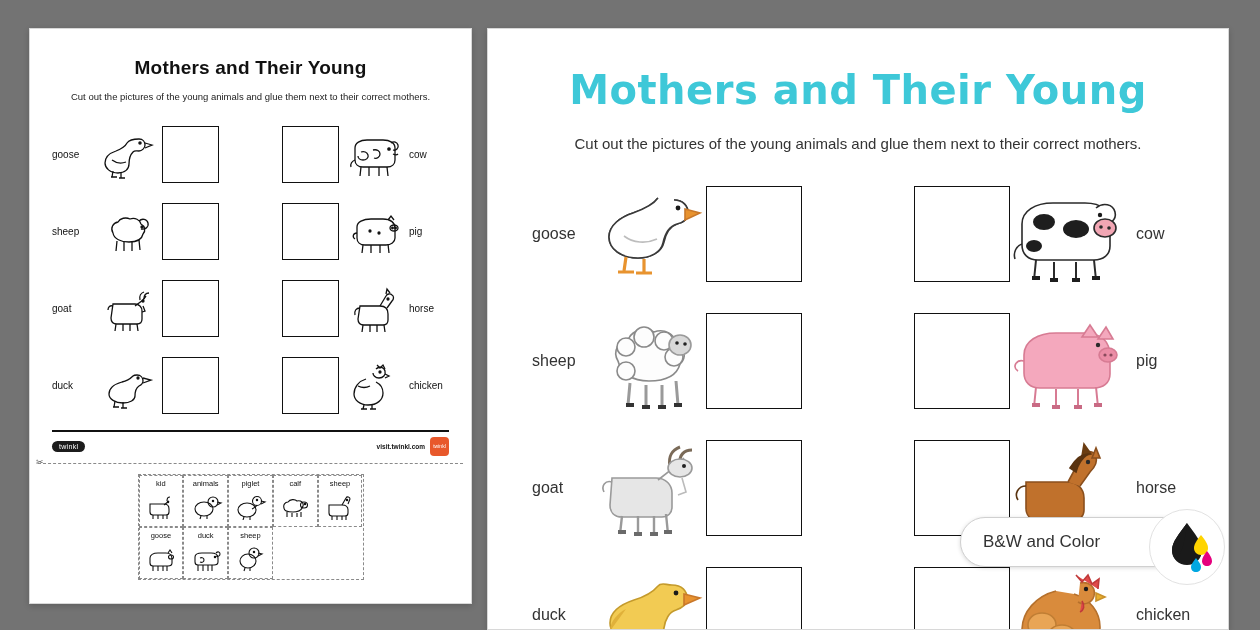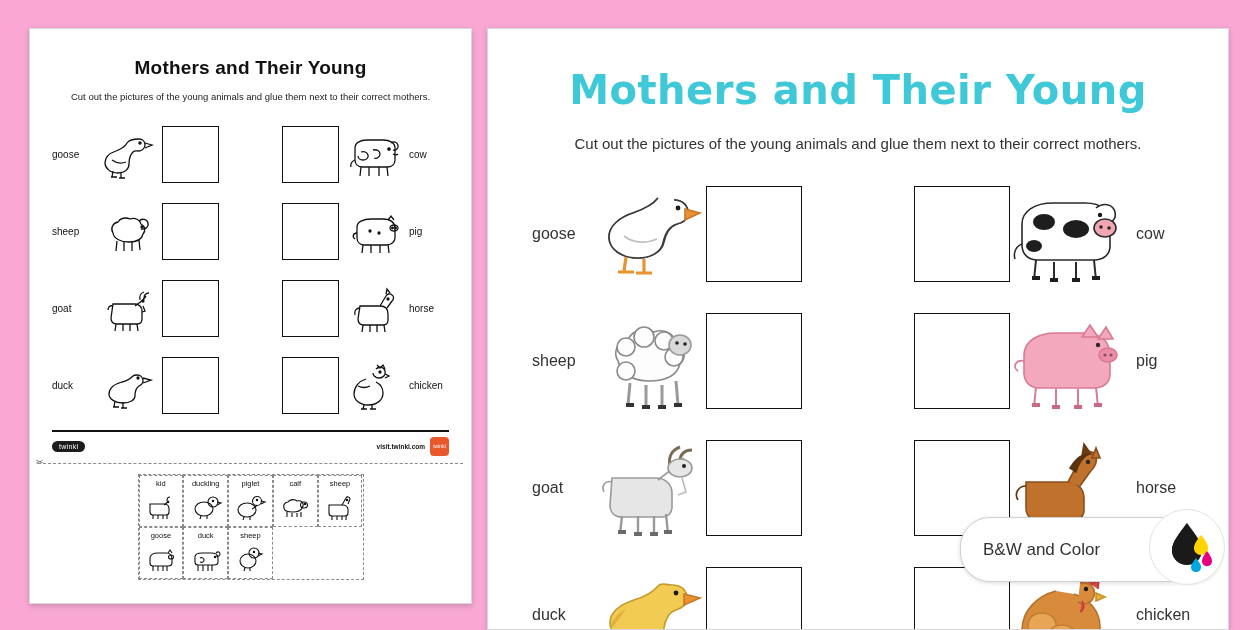--- a/index.html
+++ b/index.html
@@ -6,21 +6,21 @@
   html, body {
     margin: 0; padding: 0;
     width: 1260px; height: 630px;
     overflow: hidden;
     font-family: "Liberation Sans", sans-serif;
     background: #3aa8e0;
   }
   #root {
     position: relative;
     width: 1260px; height: 630px;
-    background: #f9a8d4;
+    background: #737373;
   }
 
   
   .sheet-bw {
     position: absolute;
     left: 29px; top: 28px;
     width: 443px; height: 576px;
     background: #ffffff;
     border: 1px solid #d8d8d8;
     box-shadow: 0 2px 6px rgba(0,0,0,0.18);
@@ -180,21 +180,21 @@
   .c-box {
     width: 96px; height: 96px;
     border: 1.6px solid #111;
     background: #fff;
   }
 
   
   .badge {
     position: absolute;
     left: 960px; top: 517px;
-    width: 262px; height: 65px;
+    width: 262px; height: 50px;
     background: #ffffff;
     border: 1px solid #d0d0d0;
     border-radius: 30px;
     display: flex;
     align-items: center;
     padding-left: 22px;
     box-shadow: 0 1px 4px rgba(0,0,0,0.15);
   }
   .badge-text { font-size: 17px; color: #333; }
   .badge-circle {
@@ -397,21 +397,21 @@
             <path d="M20 11l5-4"></path>
                 <path d="M23 7c0-3 1-4 3-4"></path>
                 <circle cx="24" cy="8" r=".7" fill="#111"></circle>
             <path d="M9 21l0 4M14 21l0 4M19 21l0 4M23 21l0 4"></path>
               </g>
             </svg>
         </div>
       </div>
 
       <div class="cut-cell">
-        <div class="cl">duckling</div>
+        <div class="cl">animals</div>
         <div class="ci">
           <svg width="34" height="26" viewBox="0 0 34 26">
               <g fill="none" stroke="#111" stroke-width="1.1">
             <ellipse cx="15" cy="15" rx="9" ry="7"></ellipse>
                 <circle cx="24" cy="8" r="5"></circle>
             <path d="M28 8l4 1-4 2"></path>
                 <circle cx="24" cy="7" r=".7" fill="#111"></circle>
             <path d="M12 22l-1 3M18 22l0 3"></path>
               </g>
             </svg>

